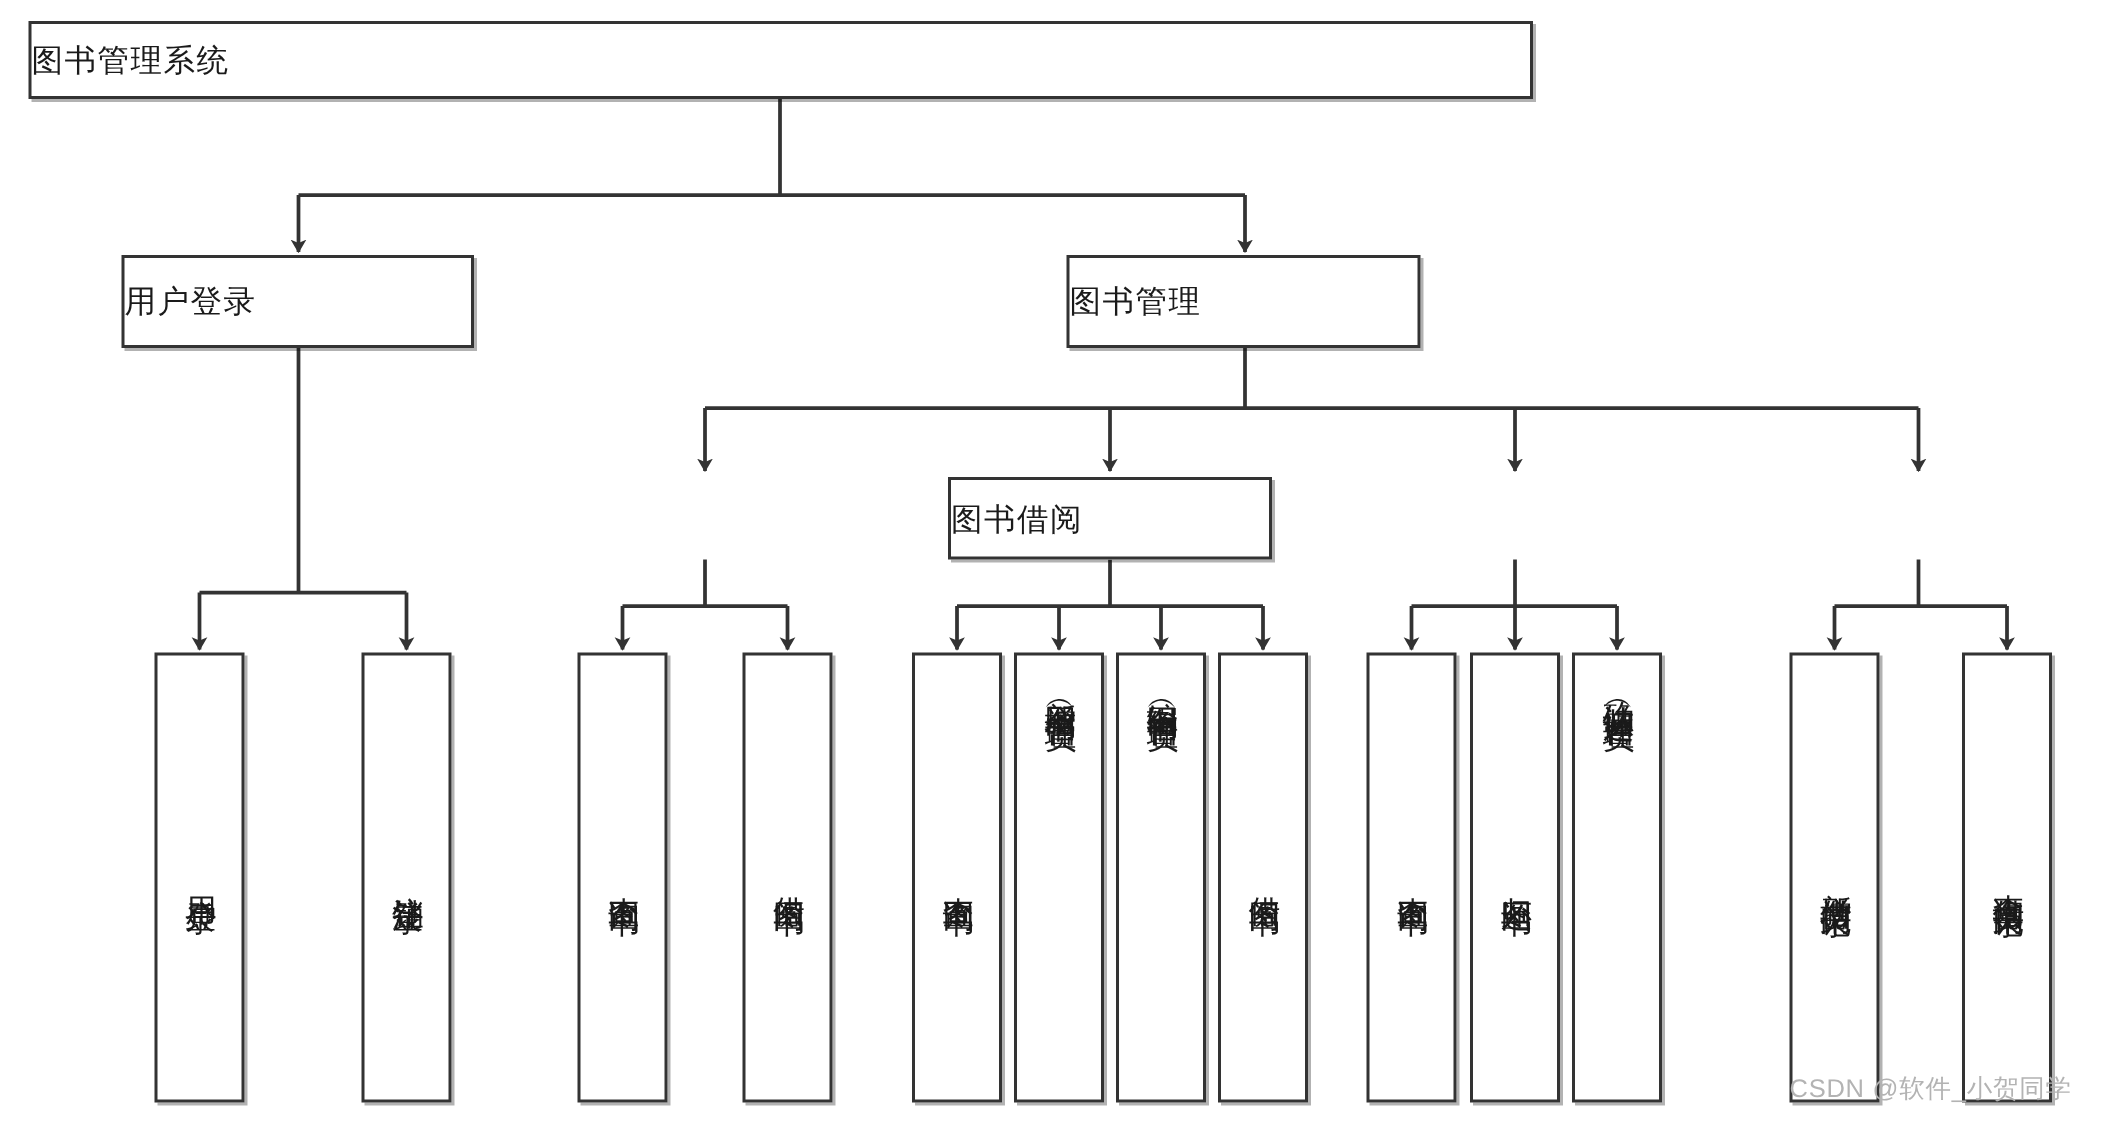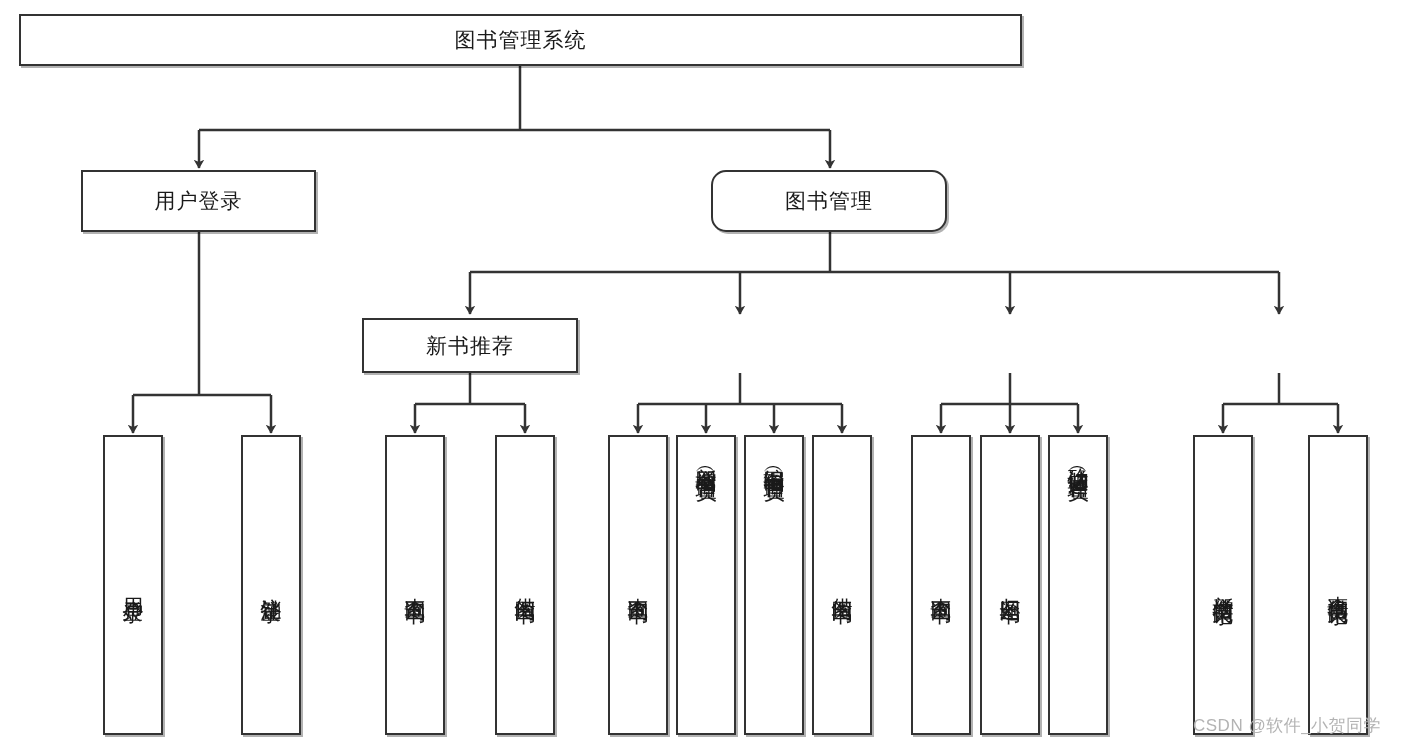--- a/index.html
+++ b/index.html
@@ -27,21 +27,20 @@
     pointer-events: none;
   }
   .node {
     position: absolute;
     box-sizing: border-box;
     background: #ffffff;
     border: 2px solid #333333;
     box-shadow: 2px 2px 0 rgba(0,0,0,0.30);
     display: flex;
     align-items: center;
-    justify-content: center;
     color: #1a1a1a;
   }
   .node.horiz {
     font-size: 21px;
     letter-spacing: 1px;
   }
   .node.vert {
     align-items: flex-start;
     justify-content: center;
     padding-top: 14px;
@@ -122,26 +121,26 @@
     </g>
   </svg>
 
   <div class="node horiz" style="left:19px; top:14px; width:1003px; height:52px;">
     <span>图书管理系统</span>
   </div>
 
   <div class="node horiz" style="left:81px; top:170px; width:235px; height:62px;">
     <span>用户登录</span>
   </div>
-  <div class="node horiz" style="left:711px; top:170px; width:236px; height:62px;border-radius:15px;">
+  <div class="node horiz" style="left:711px; top:170px; width:236px; height:62px;">
     <span>图书管理</span>
   </div>
 
-  <div class="node horiz" style="left:362px; top:318px; width:216px; height:55px;">
-    <span>新书推荐</span>
+  <div class="node horiz" style="left:632px; top:318px; width:216px; height:55px;">
+    <span>图书借阅</span>
   </div>
 
   <div class="node vert centered" style="left:103px; top:435px; width:60px; height:300px;">
     <span class="vlabel">用户登录</span>
   </div>
   <div class="node vert centered" style="left:241px; top:435px; width:60px; height:300px;">
     <span class="vlabel">注销登录</span>
   </div>
 
   <div class="node vert centered" style="left:385px; top:435px; width:60px; height:300px;">

